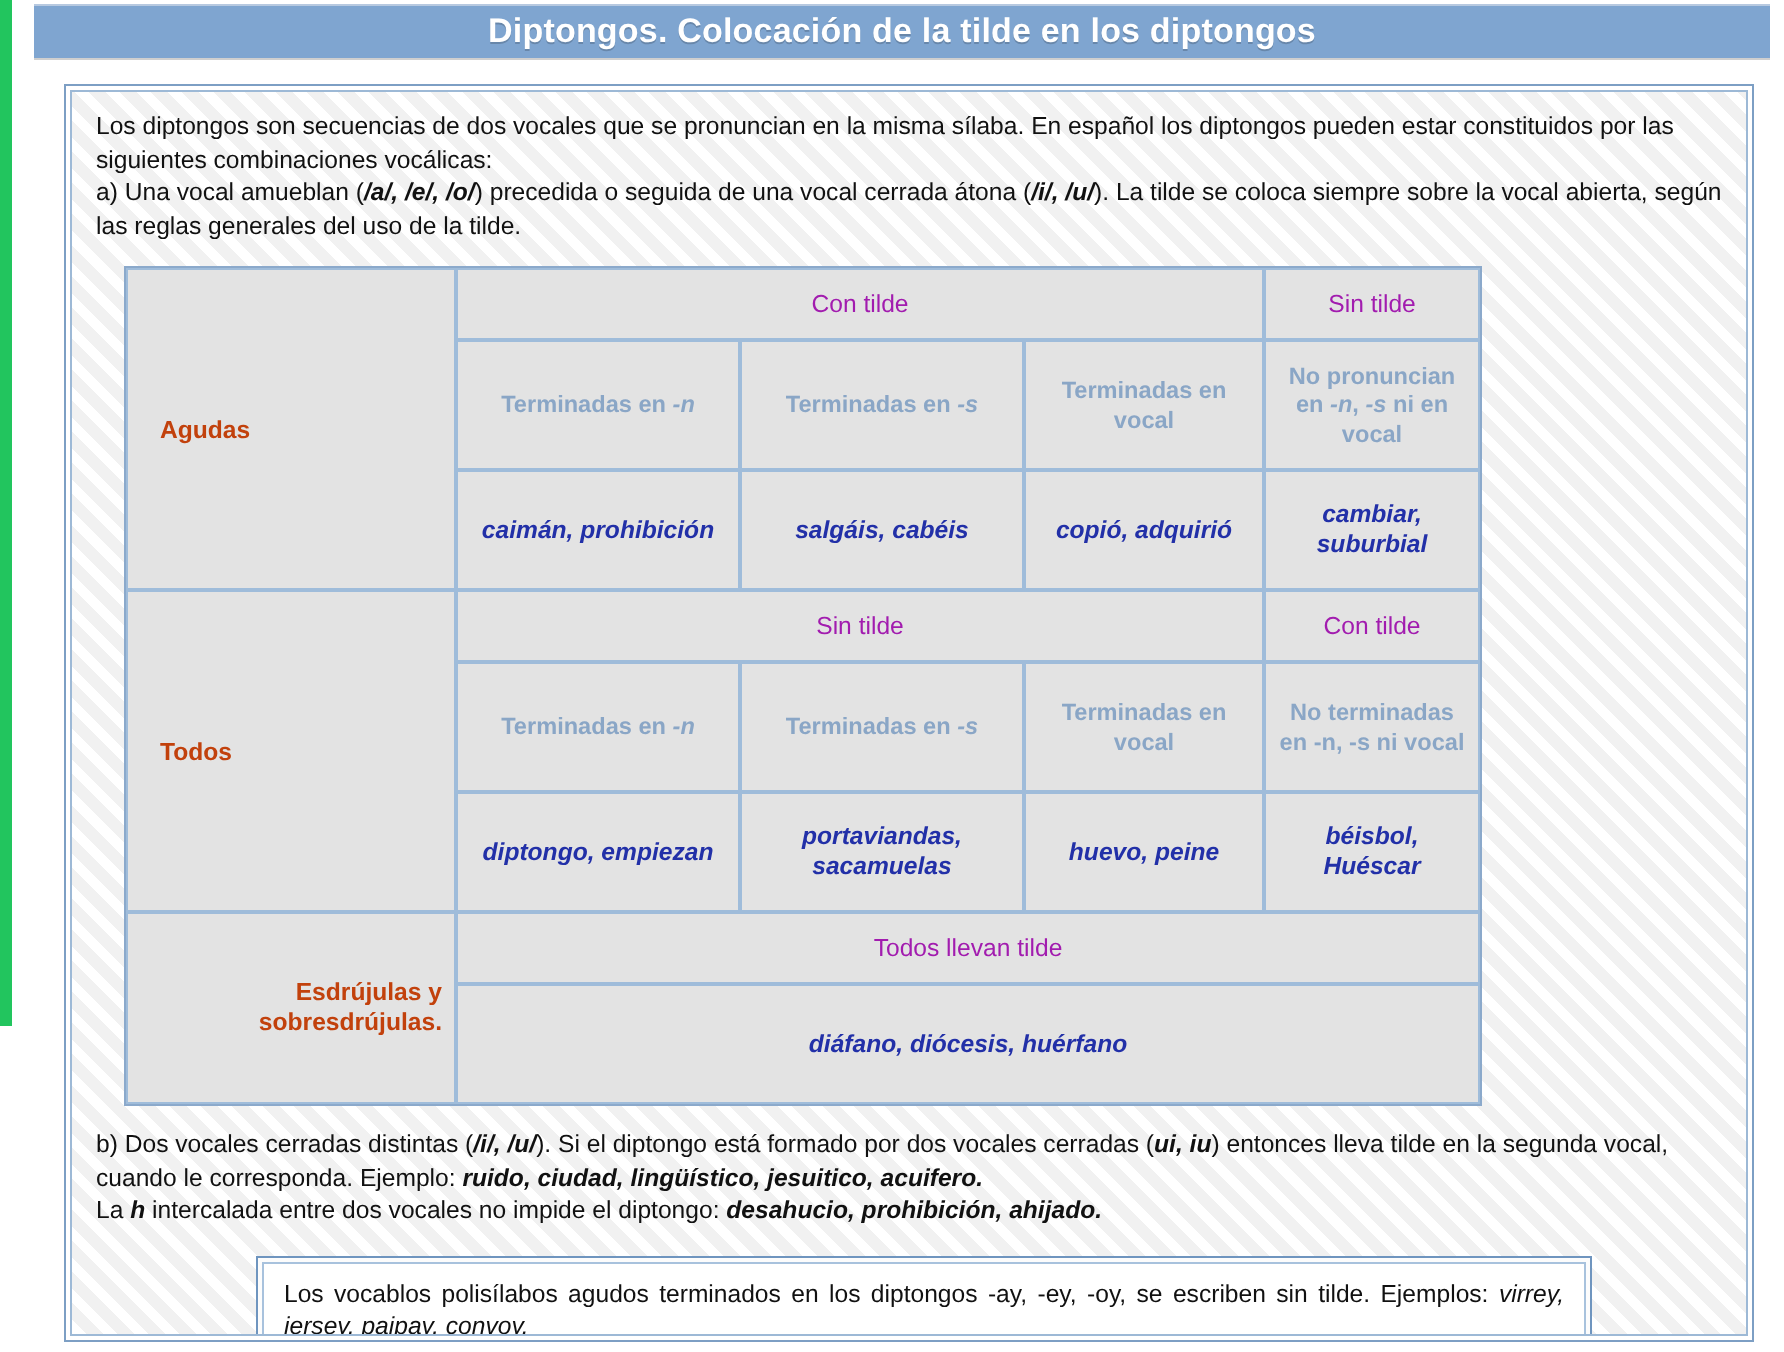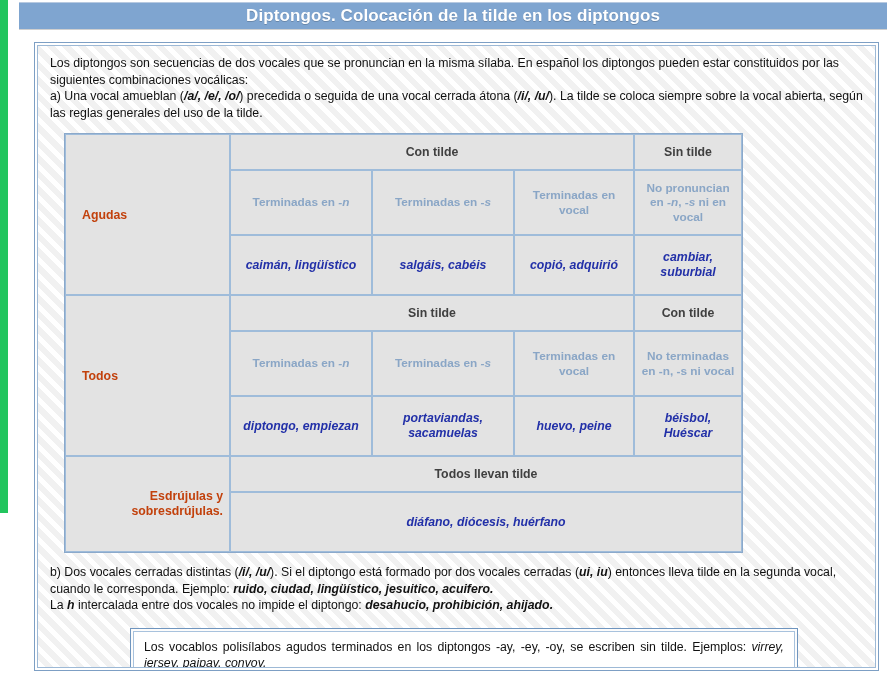--- a/index.html
+++ b/index.html
@@ -13,21 +13,21 @@
     font-family: "Liberation Sans", sans-serif;
     overflow: hidden;
     position: relative;
   }
   .page {
     position: absolute;
     left: 0; top: 0;
     width: 892px;
     height: 513px;
     box-sizing: border-box;
-    border-left: 8px solid #22c55e;
+    border-left: 6px solid #22c55e;
     background: #ffffff;
   }
   .title-bar {
     position: absolute;
     left: 11px;
     top: 2px;
     width: 868px;
     height: 28px;
     background: #7fa5d0;
     border-top: 1px solid #b7c9e0;
@@ -111,23 +111,23 @@
   td.type-agudas, td.type-llanas {
     text-align: left;
     padding-left: 16px;
   }
   td.type-esdr {
     text-align: right;
     line-height: 15px;
   }
   td.band {
     font-size: 12.3px;
-    color: #404040;
+    color: #a21caf;
     height: 26px;
-    font-weight: bold;
+    font-weight: normal;
     margin-top: 35px;
   }
   td.sub {
     color: #8aa6c6;
     font-size: 11.8px;
     font-weight: bold;
     line-height: 14.5px;
     height: 55px;
   }
   td.sub i { font-style: italic; }
@@ -192,21 +192,21 @@
             <td class="band" colspan="3">Con tilde</td>
             <td class="band">Sin tilde</td>
           </tr>
           <tr>
             <td class="sub"><span>Terminadas en </span><i>-n</i></td>
             <td class="sub"><span>Terminadas en </span><i>-s</i></td>
             <td class="sub">Terminadas en vocal</td>
             <td class="sub"><span>No pronuncian en </span><i>-n</i><span>, </span><i>-s</i><span> ni en vocal</span></td>
           </tr>
           <tr>
-            <td class="ex">caimán, lingüístico</td>
+            <td class="ex">caimán, prohibición</td>
             <td class="ex">salgáis, cabéis</td>
             <td class="ex">copió, adquirió</td>
             <td class="ex">cambiar, suburbial</td>
           </tr>
 
           <tr>
             <td class="type-cell type-llanas" rowspan="3">Todos</td>
             <td class="band" colspan="3">Sin tilde</td>
             <td class="band">Con tilde</td>
           </tr>

